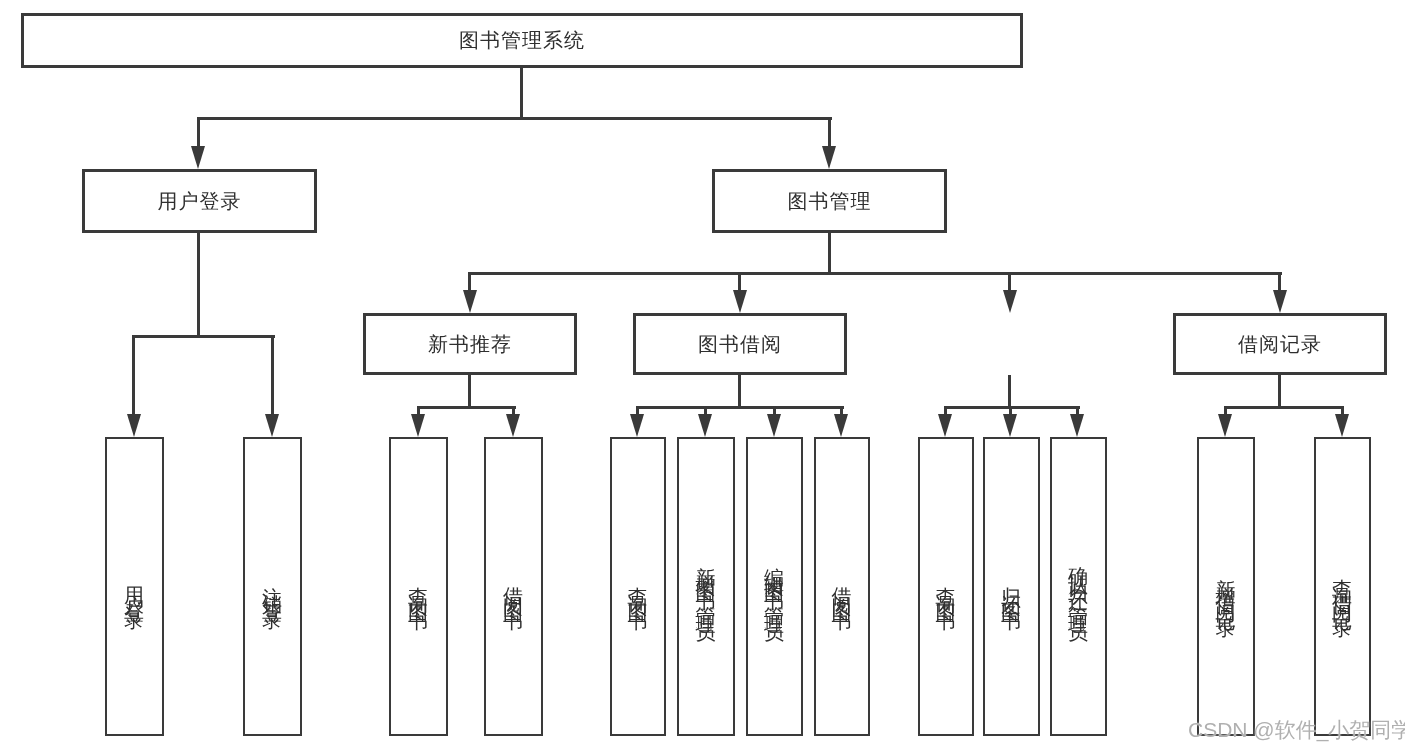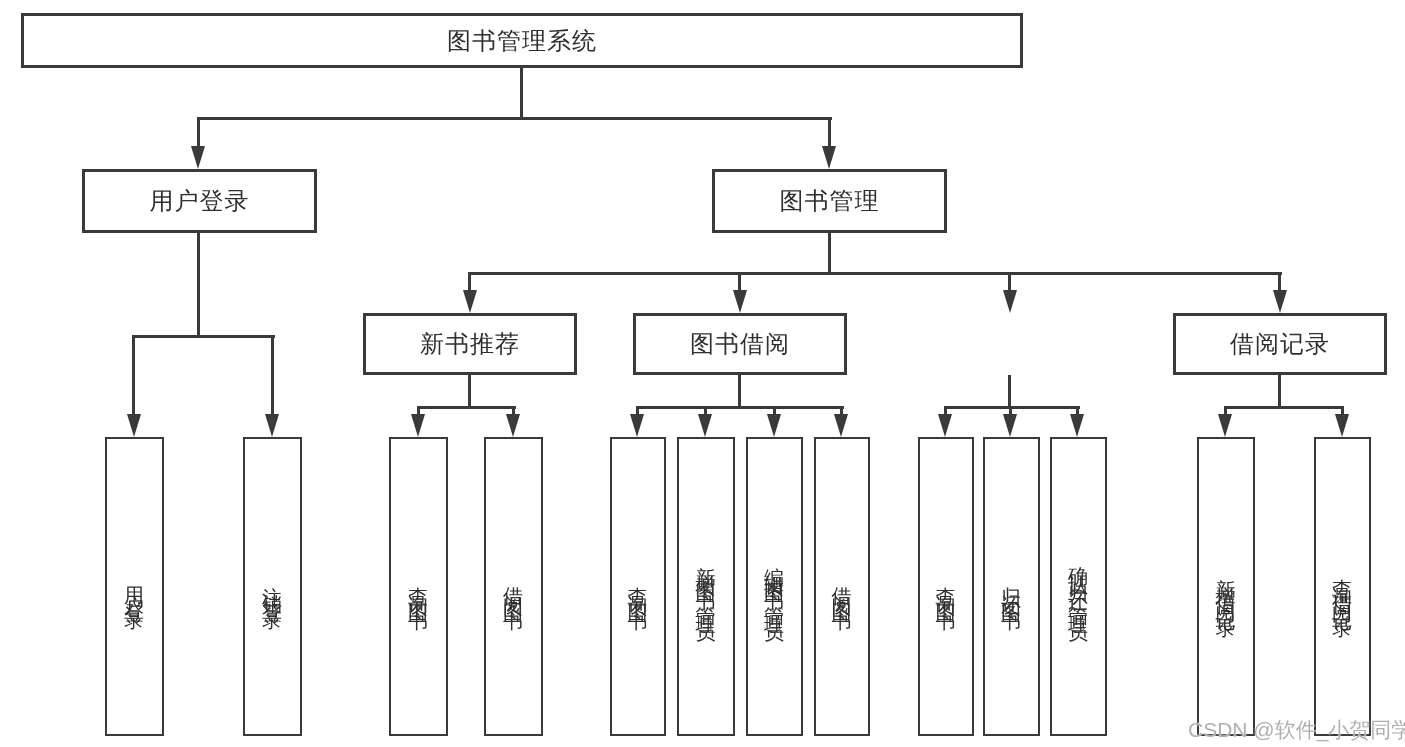--- a/index.html
+++ b/index.html
@@ -10,21 +10,21 @@
     overflow:hidden;
   }
   .canvas{position:relative;width:1405px;height:747px;background:var(--background,#ffffff);}
   .box{
     position:absolute;
     box-sizing:border-box;
     border:3px solid var(--line,#3a3a3a);
     background:#ffffff;
     display:flex;align-items:center;justify-content:center;
     color:var(--text,#2f2f2f);
-    font-size:24px;
+    font-size:20px;
     letter-spacing:1px;
     text-align:center;
   }
   .leaf{
     border-width:2px;
     writing-mode:vertical-rl;
     text-orientation:mixed;
     font-size:20px;
     letter-spacing:8px;
     line-height:1;

